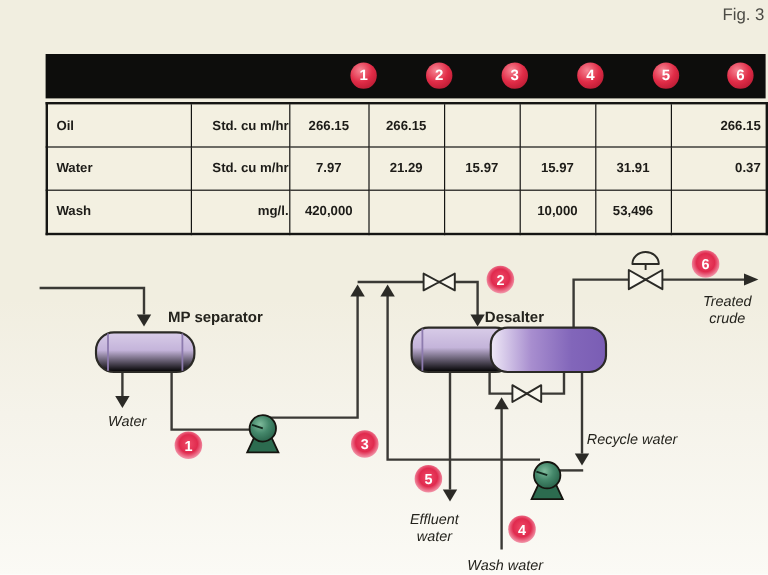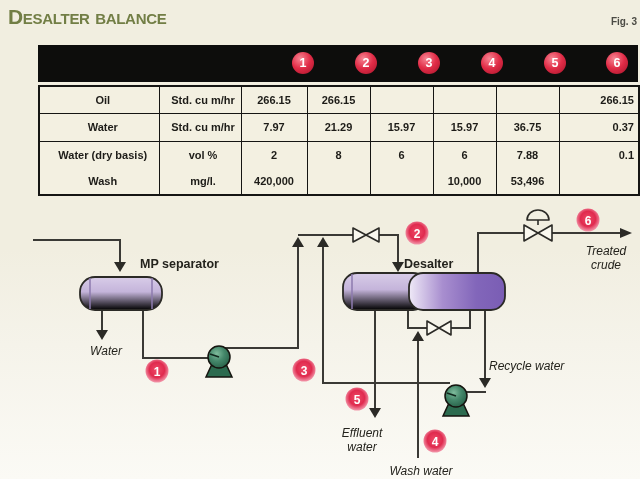--- a/index.html
+++ b/index.html
@@ -6,54 +6,53 @@
   body{font-family:"Liberation Sans",sans-serif;}
   #page{
     position:relative;width:640px;height:479px;overflow:hidden;
     background:linear-gradient(180deg,#f1eee0 0%,#f1eee0 52%,#f5f3ea 72%,#fbfaf5 100%);
   }
   .title{
     position:absolute;left:8px;top:5px;
     font-variant:small-caps;font-weight:bold;font-size:21px;line-height:24px;
     color:#727e45;letter-spacing:-0.3px;
   }
-  .fig-label{position:absolute;right:3px;top:16px;font-size:10px;color:#4c4b45;font-weight:bold;}
+  .fig-label{position:absolute;right:3px;top:4px;font-size:14px;color:#4c4b45;}
   .stream-bar{
     position:absolute;left:38px;top:45px;width:600px;height:37px;background:#0d0d0c;
   }
   .ball{
     position:absolute;top:7px;width:22px;height:22px;border-radius:50%;
     background:radial-gradient(circle at 38% 30%,#f68694 0%,#e12c47 48%,#a5132a 100%);
     color:#fff;font-size:12.5px;font-weight:bold;text-align:center;line-height:22px;
   }
   table.balance{
     position:absolute;left:38px;top:85px;width:600px;height:111px;
     border-collapse:collapse;table-layout:fixed;
     background:#f3f0e1;border:2px solid #151513;
     font-size:11px;font-weight:bold;color:#1d1c18;
   }
   table.balance td{border:1px solid #151513;padding:0 0 0 0;height:22px;}
-  table.balance td.c-label{padding-left:7px;text-align:center;}
-  table.balance td.c-unit{padding-left:6px;text-align:center;margin-left:13px;}
+  table.balance td.c-label{padding-left:7px;text-align:left;}
+  table.balance td.c-unit{padding-left:6px;text-align:right;margin-left:13px;}
   table.balance td.c-val{text-align:center;margin-left:45px;}
   table.balance td.c-last{text-align:right;padding-right:4px;}
   table.balance tr.no-bottom td{border-bottom:none;}
   table.balance tr.no-top td{border-top:none;}
   svg#flow{position:absolute;left:0;top:200px;}
   svg text{font-family:"Liberation Sans",sans-serif;}
   .lbl-bold{font-weight:bold;font-size:12.5px;fill:#24231d;}
   .lbl-it{font-style:italic;font-size:12px;fill:#24231d;}
   .mark-num{fill:#ffffff;font-weight:bold;font-size:12px;text-anchor:middle;}
 </style>
 </head>
 <body>
 
 <div id="page">
 
-  <div class="title">Desalter balance</div>
   <div class="fig-label">Fig. 3</div>
 
   <div class="stream-bar">
     <span class="ball" style="left:254px">1</span>
     <span class="ball" style="left:317px">2</span>
     <span class="ball" style="left:380px">3</span>
     <span class="ball" style="left:443px">4</span>
     <span class="ball" style="left:506px">5</span>
     <span class="ball" style="left:568px">6</span>
   </div>
@@ -80,32 +79,22 @@
       <td class="c-val"></td>
       <td class="c-val c-last">266.15</td>
     </tr>
     <tr>
       <td class="c-label">Water</td>
       <td class="c-unit">Std. cu m/hr</td>
       <td class="c-val">7.97</td>
       <td class="c-val">21.29</td>
       <td class="c-val">15.97</td>
       <td class="c-val">15.97</td>
-      <td class="c-val">36.75</td>
+      <td class="c-val">31.91</td>
       <td class="c-val c-last">0.37</td>
-    </tr>
-    <tr class="no-bottom">
-      <td class="c-label">Water (dry basis)</td>
-      <td class="c-unit">vol %</td>
-      <td class="c-val">2</td>
-      <td class="c-val">8</td>
-      <td class="c-val">6</td>
-      <td class="c-val">6</td>
-      <td class="c-val">7.88</td>
-      <td class="c-val c-last">0.1</td>
     </tr>
     <tr class="no-top">
       <td class="c-label">Wash</td>
       <td class="c-unit">mg/l.</td>
       <td class="c-val">420,000</td>
       <td class="c-val"></td>
       <td class="c-val"></td>
       <td class="c-val">10,000</td>
       <td class="c-val">53,496</td>
       <td class="c-val c-last"></td>

